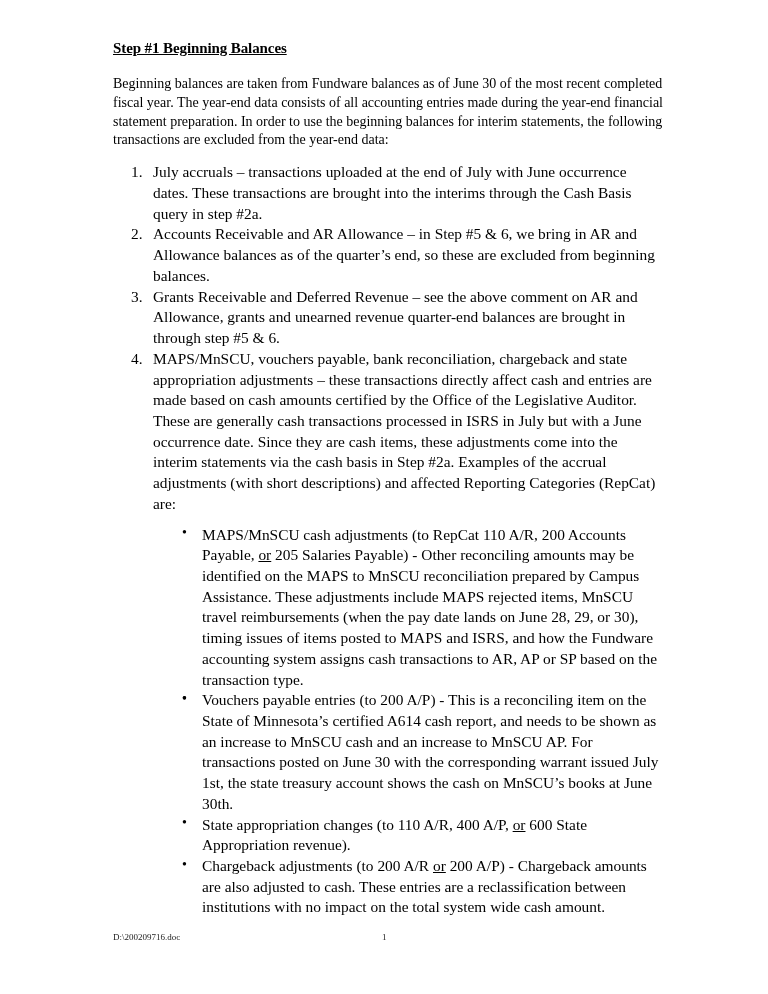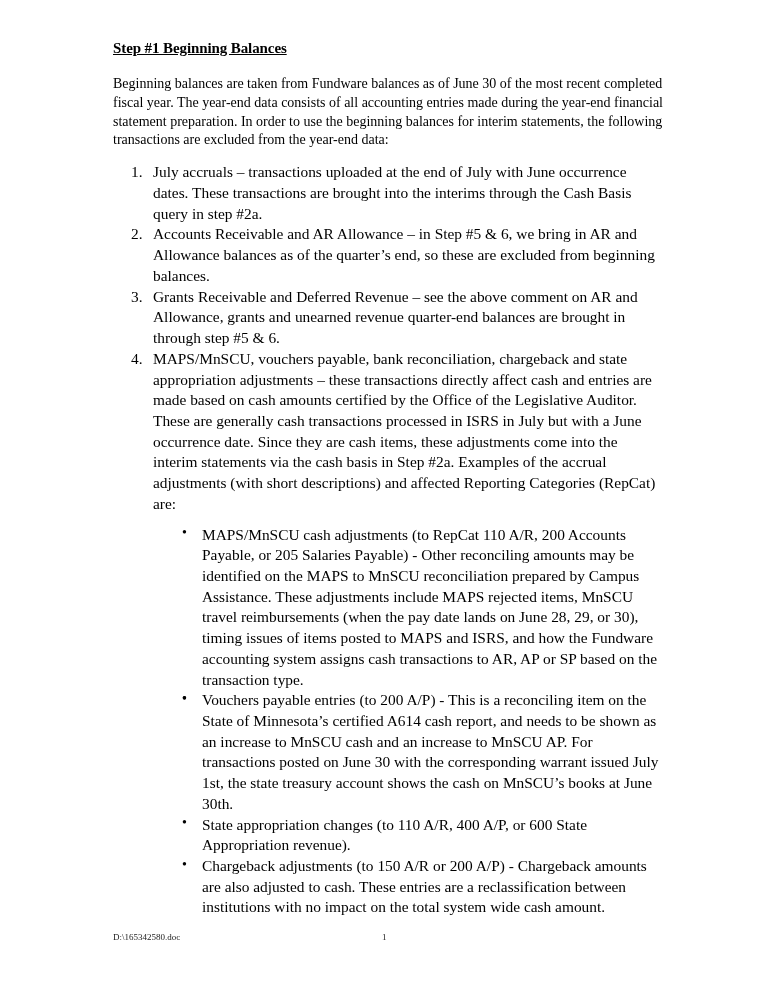--- a/index.html
+++ b/index.html
@@ -77,20 +77,21 @@
     line-height: 1.345;
     margin-bottom: 0px;
   }
   ul.bulleted > li > .marker {
     position: absolute;
     left: 69px;
     top: -0.5px;
     font-size: 14px;
   }
   .uline {
+    text-decoration: underline;
   }
   .footer {
     position: absolute;
     left: 113px;
     top: 932px;
     width: 552px;
     font-size: 9px;
     color: #222;
   }
   .footer .fpath {
@@ -147,24 +148,24 @@
       <li>
         <span class="marker">•</span>
         <span>Vouchers payable entries (to 200 A/P) -  This is a reconciling item on the State of Minnesota’s certified A614 cash report, and needs to be shown as an increase to MnSCU cash and an increase to MnSCU AP. For transactions posted on June 30 with the corresponding warrant issued July 1st, the state treasury account shows the cash on MnSCU’s books at June 30th.</span><span class="uline"></span><span></span>
       </li>
       <li>
         <span class="marker">•</span>
         <span>State appropriation changes (to 110 A/R, 400 A/P, </span><span class="uline">or</span><span> 600 State Appropriation revenue).</span>
       </li>
       <li>
         <span class="marker">•</span>
-        <span>Chargeback adjustments (to 150 A/R </span><span class="uline">or</span><span> 200 A/P) - Chargeback amounts are also adjusted to cash.  These entries are a reclassification between institutions with no impact on the total system wide cash amount.</span>
+        <span>Chargeback adjustments (to 200 A/R </span><span class="uline">or</span><span> 200 A/P) - Chargeback amounts are also adjusted to cash.  These entries are a reclassification between institutions with no impact on the total system wide cash amount.</span>
       </li>
     </ul>
 
   </div>
 
   <div class="footer">
-    <span class="fpath">D:\165342580.doc</span>
+    <span class="fpath">D:\200209716.doc</span>
     <span class="fpage">1</span>
   </div>
 
 </div>
 
 </body></html>

